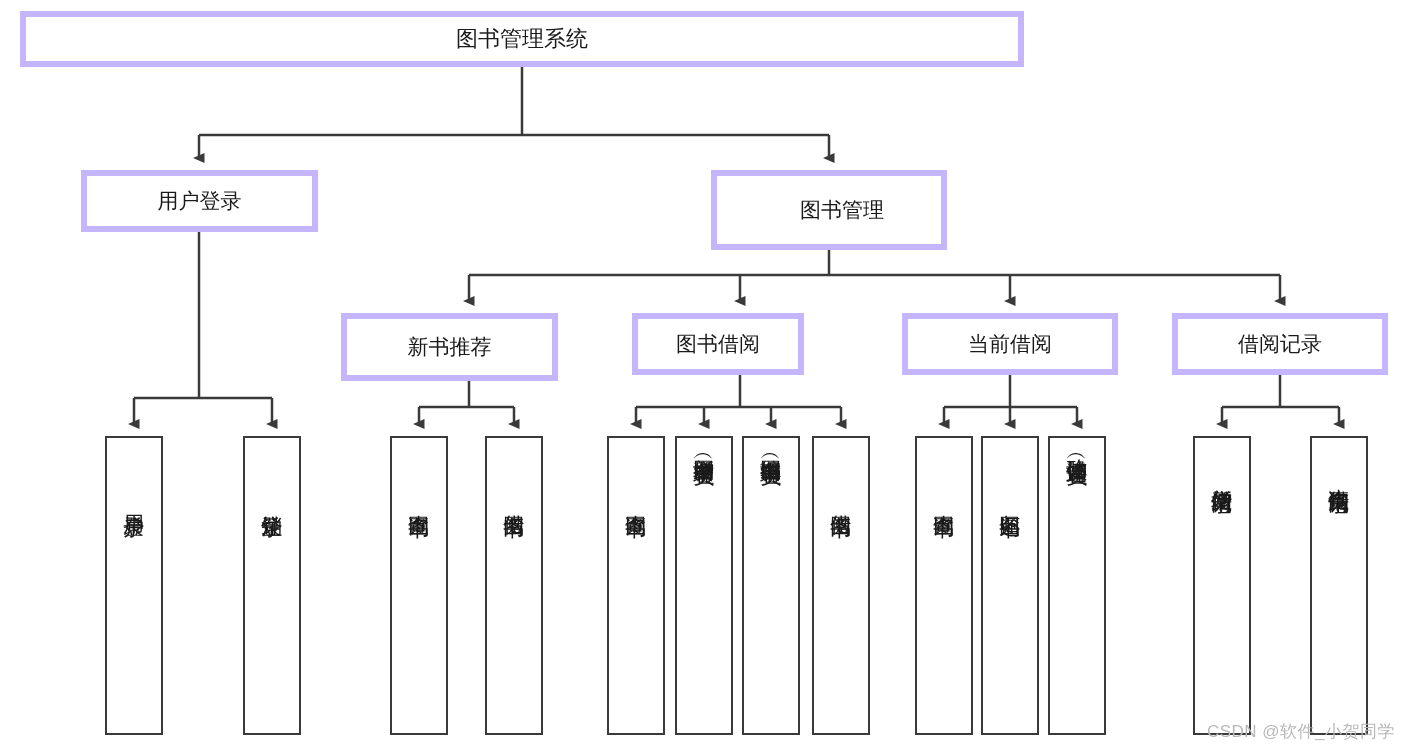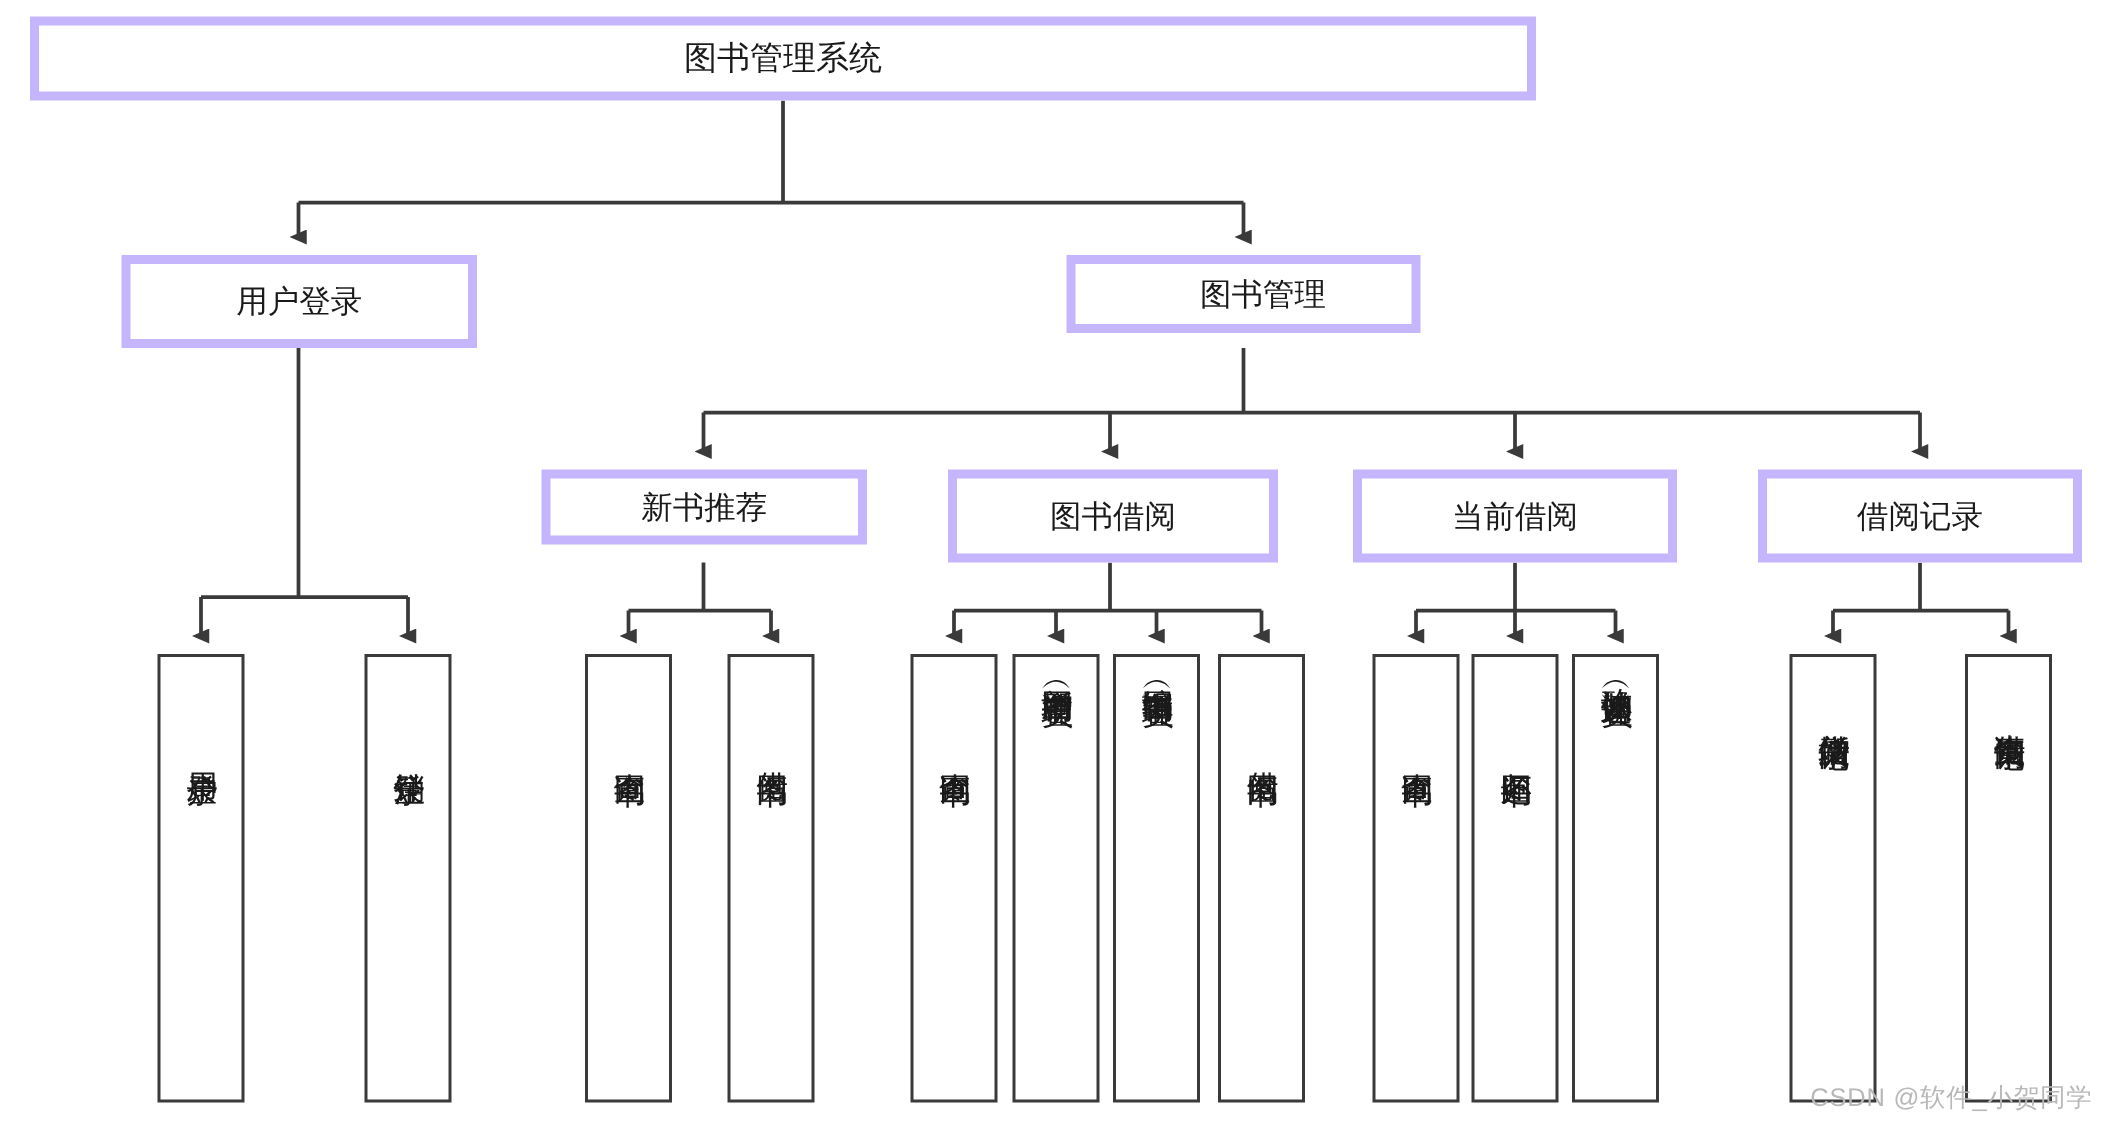--- a/index.html
+++ b/index.html
@@ -128,28 +128,28 @@
     </g>
   </svg>
 
   <div class="node lvl0" style="left:20px;top:11px;width:1004px;height:56px;">
     <span>图书管理系统</span>
   </div>
 
   <div class="node lvl1" style="left:81px;top:170px;width:237px;height:62px;">
     <span>用户登录</span>
   </div>
-  <div class="node lvl1" style="left:711px;top:170px;width:236px;height:52px;padding-left:26px;">
+  <div class="node lvl1" style="left:711px;top:170px;width:236px;height:80px;padding-left:26px;">
     <span>图书管理</span>
   </div>
 
-  <div class="node lvl2" style="left:361px;top:313px;width:217px;height:50px;">
+  <div class="node lvl2" style="left:341px;top:313px;width:217px;height:68px;">
     <span>新书推荐</span>
   </div>
-  <div class="node lvl2" style="left:632px;top:313px;width:220px;height:62px;">
+  <div class="node lvl2" style="left:632px;top:313px;width:172px;height:62px;">
     <span>图书借阅</span>
   </div>
   <div class="node lvl2" style="left:1172px;top:313px;width:216px;height:62px;">
     <span>借阅记录</span>
   </div>
   <div class="node lvl2" style="left:902px;top:313px;width:216px;height:62px;">
     <span>当前借阅</span>
   </div>
 
   <div class="leaf short" style="left:105px;top:436px;width:58px;height:299px;">

